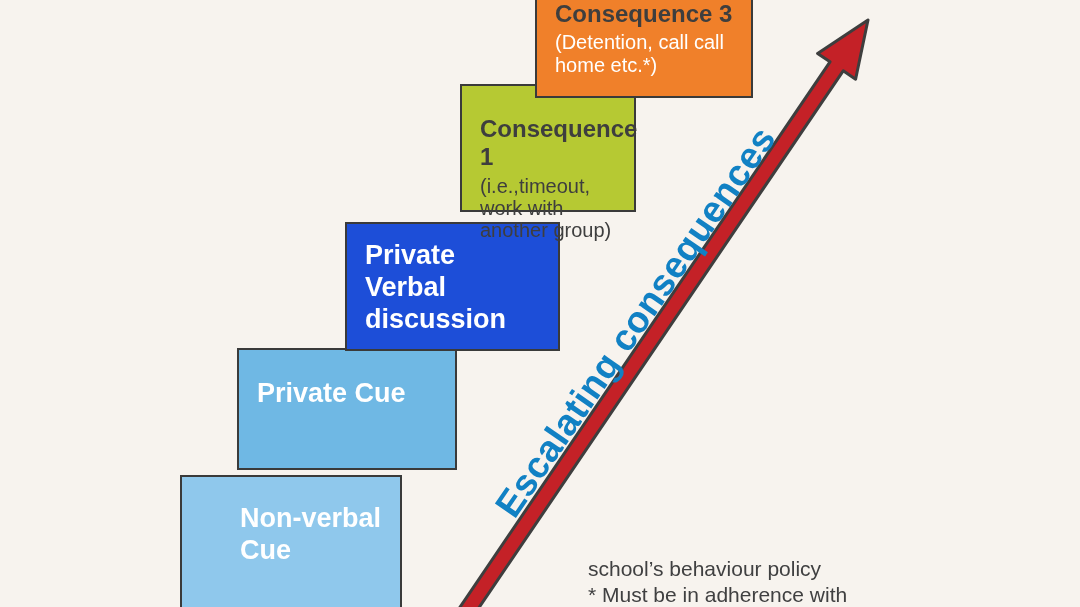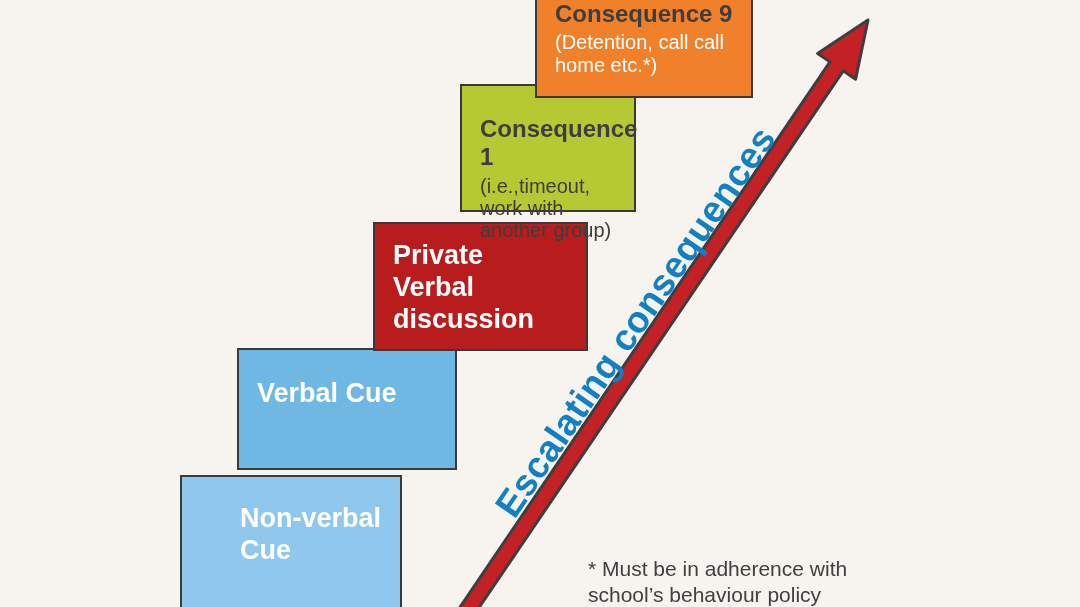--- a/index.html
+++ b/index.html
@@ -71,37 +71,37 @@
   </svg>
 
   <div class="arrow-label" style="color: rgb(17, 129, 196);">Escalating consequences</div>
 
   <div class="step step-0" style="background: rgb(143, 200, 236);">
     <div class="step-title" style="color: rgb(255, 255, 255); margin-left: 40px;">Non-verbal Cue</div>
     <div class="step-subtitle" style="color: rgb(255, 255, 255);"></div>
   </div>
 
   <div class="step step-1" style="background: rgb(111, 184, 228);">
-    <div class="step-title" style="color: rgb(255, 255, 255);">Verbal Cue</div>
+    <div class="step-title" style="color: rgb(255, 255, 255);">Private Cue</div>
     <div class="step-subtitle" style="color: rgb(255, 255, 255);"></div>
   </div>
 
-  <div class="step step-2" style="background: #b91c1c; margin-left: 28px;">
+  <div class="step step-2" style="background: #1d4ed8;">
     <div class="step-title" style="color: rgb(255, 255, 255);">Private Verbal discussion</div>
     <div class="step-subtitle" style="color: rgb(255, 255, 255);"></div>
   </div>
 
   <div class="step step-3" style="background: rgb(182, 201, 51);">
     <div class="step-title" style="color: rgb(62, 62, 62);">Consequence 1</div>
     <div class="step-subtitle" style="color: rgb(62, 62, 62);">(i.e.,timeout, work with another group)</div>
   </div>
 
   <div class="step step-4" style="background: rgb(240, 128, 42);">
-    <div class="step-title" style="color: rgb(62, 62, 62);">Consequence 9</div>
+    <div class="step-title" style="color: rgb(62, 62, 62);">Consequence 3</div>
     <div class="step-subtitle" style="color: rgb(255, 255, 255);">(Detention, call call home etc.*)</div>
   </div>
 
   <div class="footnote" style="color: rgb(64, 64, 65);">
+    <div>school’s behaviour policy</div>
     <div>* Must be in adherence with</div>
-    <div>school’s behaviour policy</div>
   </div>
 
 </div>
 
 </body></html>

